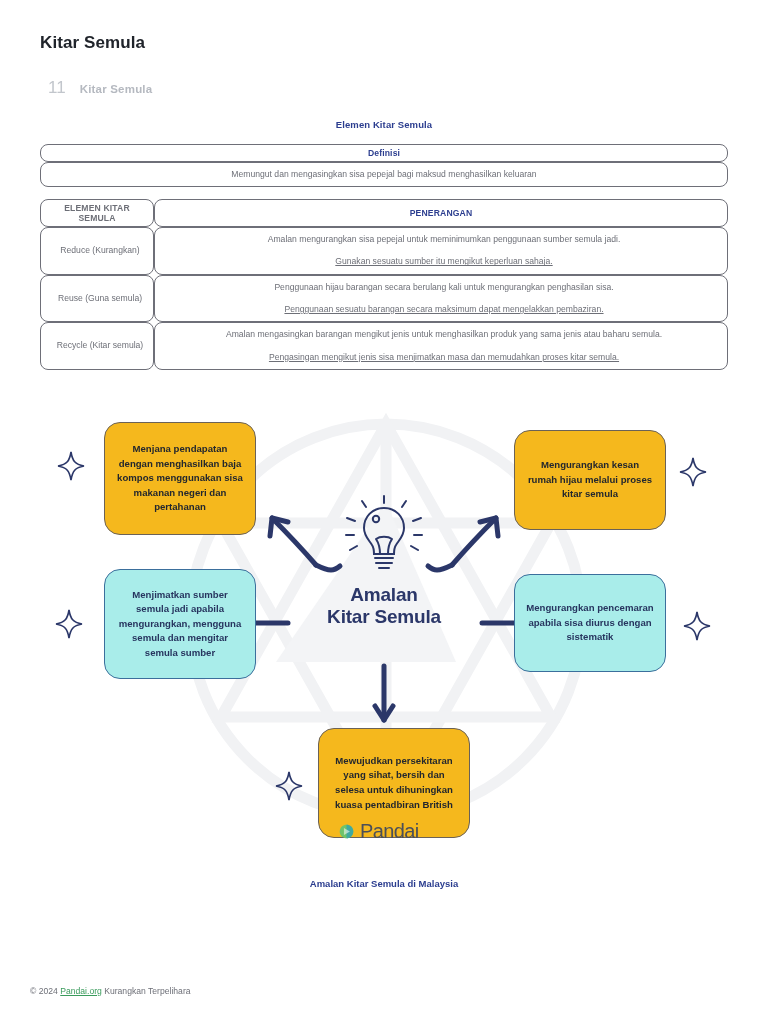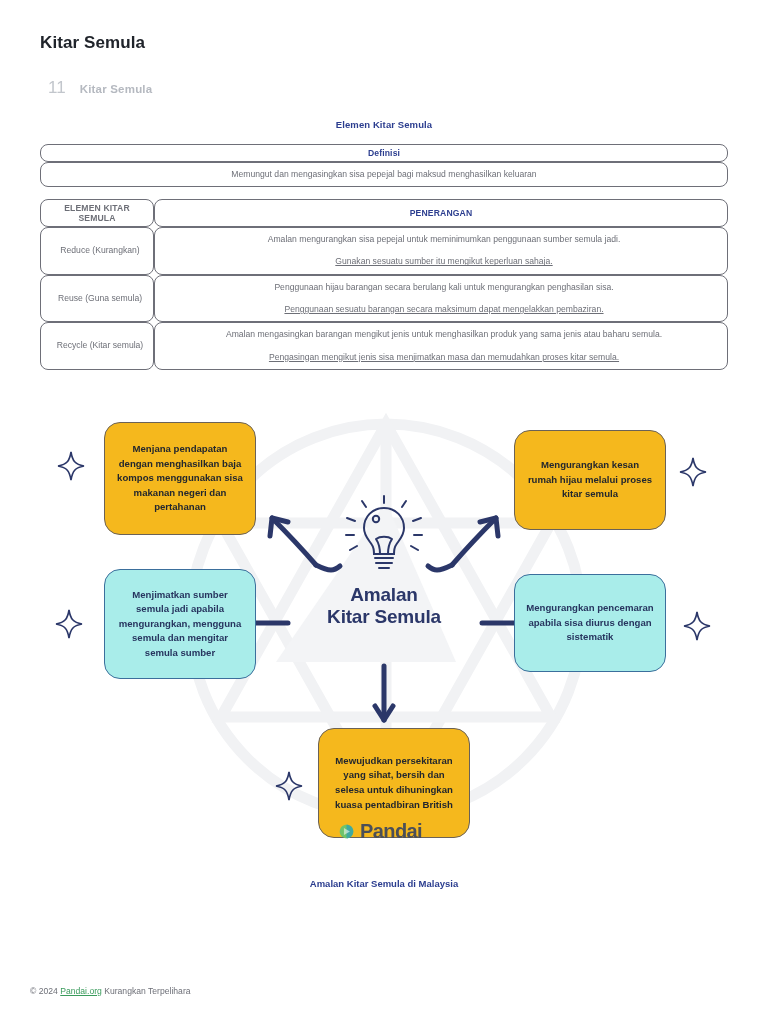--- a/index.html
+++ b/index.html
@@ -161,21 +161,21 @@
   #sparkle-bottom      { left: 274px; top: 400px; }
 
   
   .pandai {
     position: absolute;
     display: flex; align-items: center; gap: 5px;
   }
   .pandai .pl-mark { width: 17px; height: 17px; }
   .pandai .pl-word {
     font-size: 20px;
-    font-weight: 700;
+    font-weight: 400;
     color: #4b4f58;
     letter-spacing: -0.6px;
   }
   #pandai-top    { left: 338px; top: 450px; }
 
   
   .caption {
     position: absolute;
     left: 0; right: 0; top: 878px;
     text-align: center;

